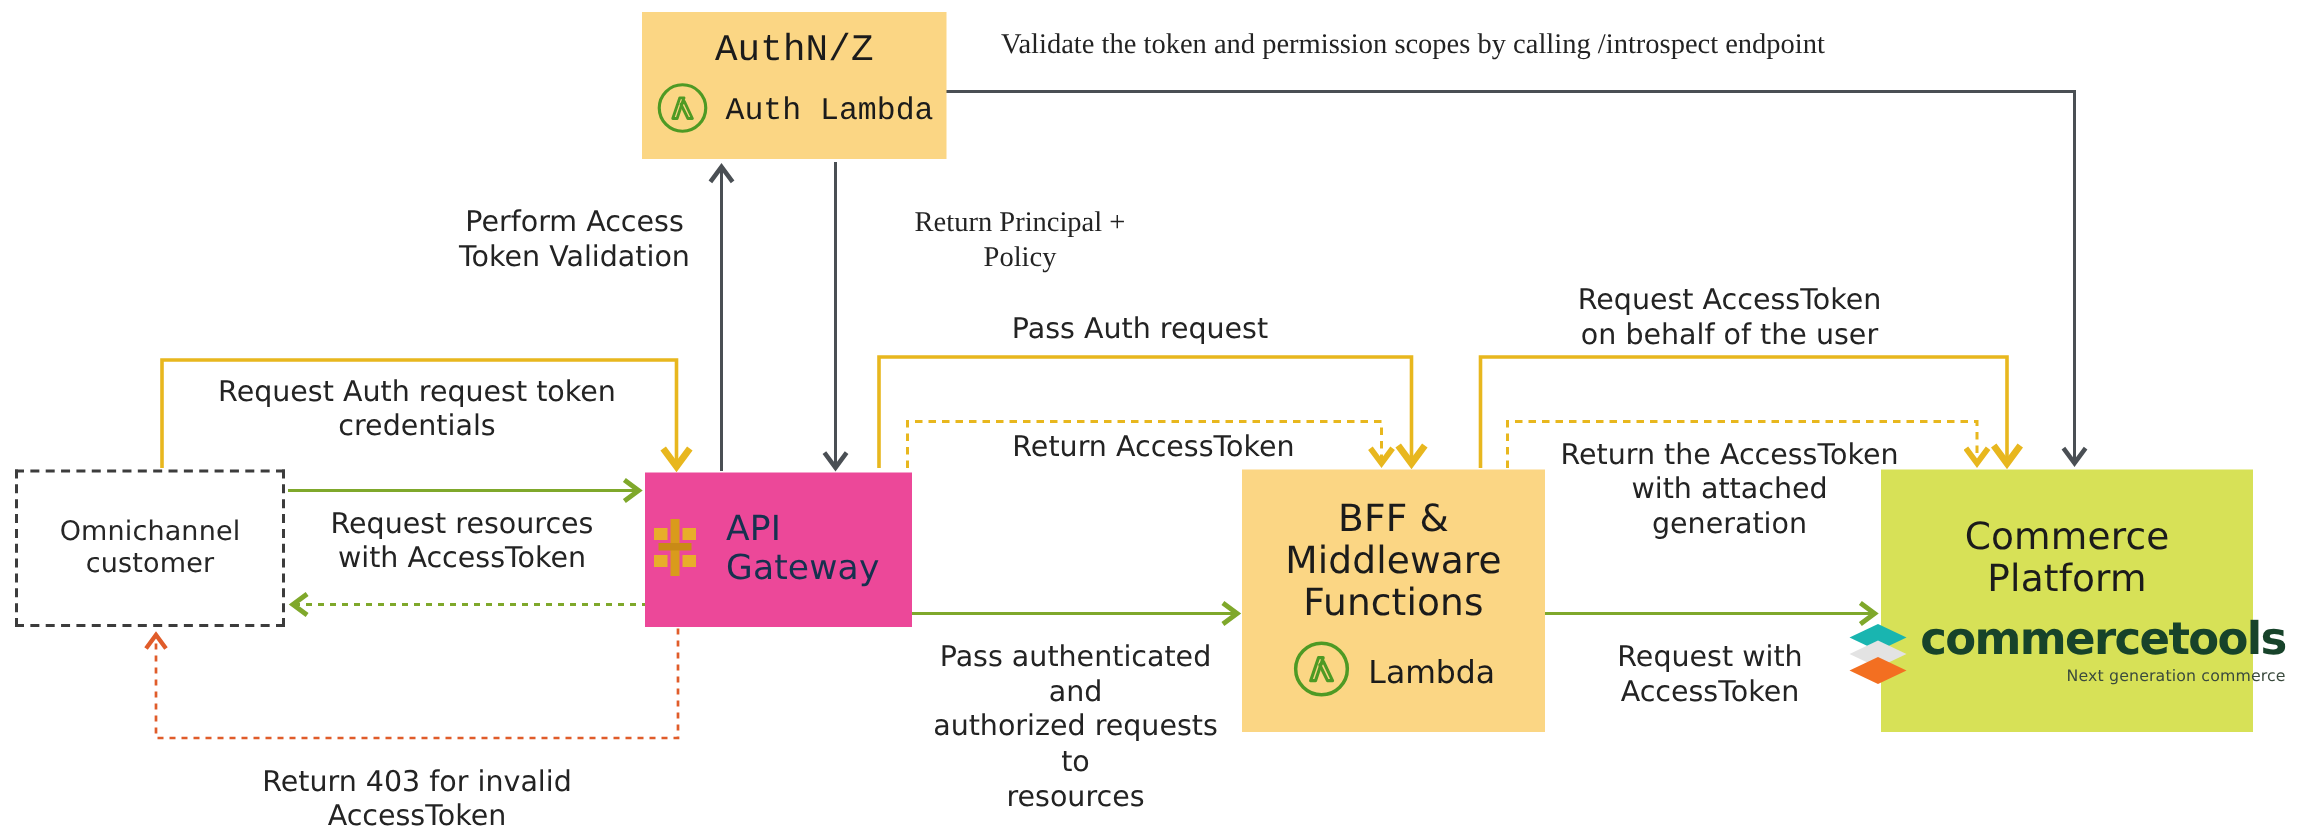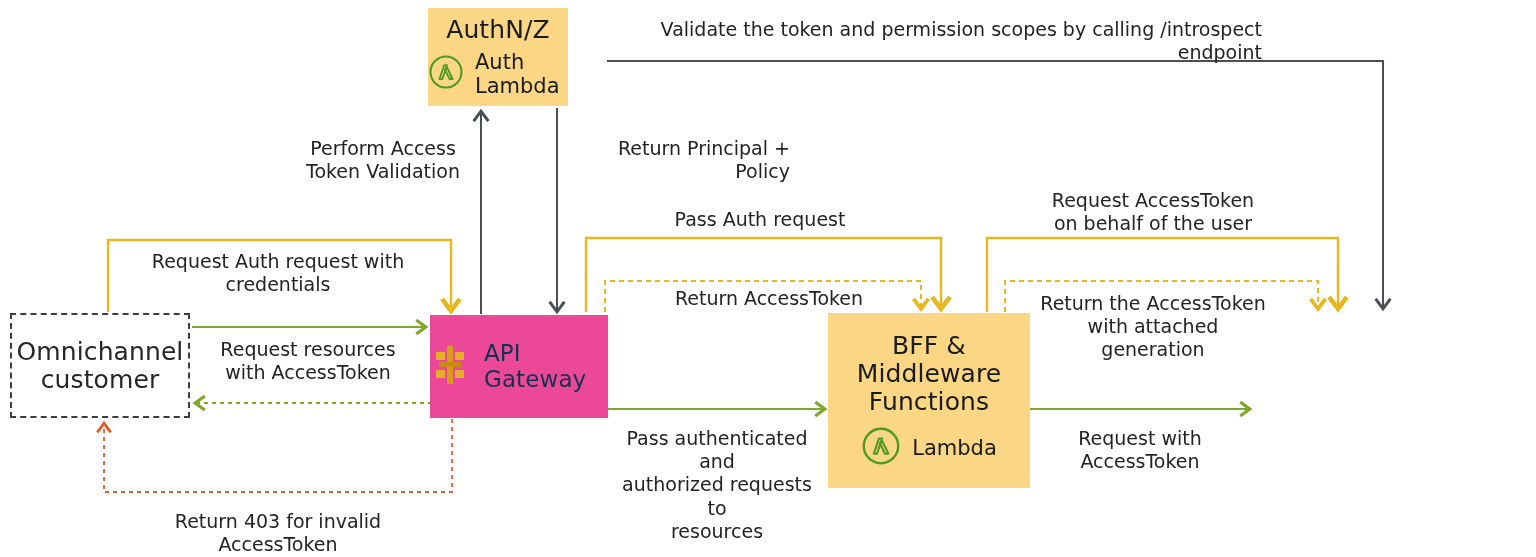--- a/index.html
+++ b/index.html
@@ -6,40 +6,40 @@
   body{font-family:"DejaVu Sans","Liberation Sans",sans-serif;}
   #stage{position:relative;width:1536px;height:557px;background:#ffffff;overflow:hidden;}
   svg#wires{position:absolute;left:0;top:0;width:1536px;height:557px;}
 
   .node{position:absolute;box-sizing:border-box;display:flex;flex-direction:column;
         align-items:center;justify-content:center;}
   .node-title{font-size:25px;line-height:1.12;color:#1b1b1b;text-align:center;letter-spacing:.1px;}
 
   #node-customer{left:10px;top:313px;width:180px;height:105px;
       border:2.5px dashed #3c3c3c;background:#fff;}
-  #node-customer .node-title{font-size:25px;color:#262626;}
+  #node-customer .node-title{font-size:18px;color:#262626;}
 
   #node-apigw{left:430px;top:315px;width:178px;height:103px;background:#ec4899;
       flex-direction:row;gap:14px;}
   #node-apigw .node-title{font-size:23px;color:#16314f;text-align:left;}
 
-  #node-auth{left:428px;top:8px;width:140px;height:98px;background:#fbd684;gap:6px;}
+  #node-auth{left:428px;top:8px;width:203px;height:98px;background:#fbd684;gap:6px;font-family:Liberation Mono, monospace;}
   #node-auth .node-title{font-size:25px;color:#1b1b1b;}
   .sub-row{display:flex;align-items:center;gap:11px;}
   .sub-label{font-size:21px;color:#1b1b1b;}
 
   #node-bff{left:828px;top:313px;width:202px;height:175px;background:#fbd684;gap:10px;}
   #node-bff .node-title{font-size:25px;color:#1b1b1b;}
 
   #node-commerce{left:1254px;top:313px;width:248px;height:175px;background:#d7e157;gap:12px;}
   #node-commerce .node-title{font-size:25px;color:#1b1b1b;}
 
   .edge-label{position:absolute;font-size:19px;line-height:1.22;color:#232323;white-space:pre-line;}
   .ctr{text-align:center;}
-  .lft{text-align:right;}
+  .lft{text-align:center;font-family:Liberation Serif, serif;}
 
   .ctlogo{display:flex;align-items:center;gap:8px;}
   .ctlogo-mark{position:relative;width:40px;height:40px;}
   .ctlogo-word{display:flex;flex-direction:column;align-items:flex-end;}
   .ctlogo-name{font-size:30px;font-weight:bold;color:#17432a;letter-spacing:-1.1px;line-height:1;}
   .ctlogo-tag{font-size:10.5px;color:#3a4a3d;letter-spacing:.1px;margin-top:3px;}
 </style>
 </head>
 <body>
 
@@ -131,30 +131,47 @@
         <svg width="40" height="40" viewBox="0 0 36 36">
           <circle cx="18" cy="18" r="15.5" fill="none" stroke="#4e9a24" stroke-width="2.1"></circle>
           <path d="M11.5,25 L16.2,11.2 L19.0,11.2 L14.4,25 Z" fill="none" stroke="#4e9a24" stroke-width="1.9" stroke-linejoin="round"></path>
           <path d="M17.0,15.6 L21.6,25 L24.6,25 L19.2,13.6 Z" fill="none" stroke="#4e9a24" stroke-width="1.9" stroke-linejoin="round"></path>
         </svg>
       </span>
       <span class="sub-label">Lambda</span>
     </div>
   </div>
 
+  <div class="node" id="node-commerce">
+    <div class="node-title">Commerce
+Platform</div>
+    <div class="ctlogo">
+      <span class="ctlogo-mark">
+        <svg width="40" height="42" viewBox="0 0 40 42">
+          <polygon points="20,1 39,10 20,19 1,10" fill="#19b5b0"></polygon>
+          <polygon points="20,12 39,21 20,30 1,21" fill="#e3e3e3"></polygon>
+          <polygon points="20,23 39,32 20,41 1,32" fill="#f36f21"></polygon>
+        </svg>
+      </span>
+      <span class="ctlogo-word">
+        <span class="ctlogo-name">commercetools</span>
+        <span class="ctlogo-tag">Next generation commerce</span>
+      </span>
+    </div>
+  </div>
 
   <div class="edge-label lft" style="left:622px;top:18px;width:640px;">Validate the token and permission scopes by calling /introspect endpoint</div>
 
   <div class="edge-label ctr" style="left:283px;top:137px;width:200px;">Perform Access
 Token Validation</div>
 
   <div class="edge-label lft" style="left:570px;top:137px;width:220px;">Return Principal +
 Policy</div>
 
-  <div class="edge-label ctr" style="left:128px;top:250px;width:300px;">Request Auth request with
+  <div class="edge-label ctr" style="left:128px;top:250px;width:300px;">Request Auth request token
 credentials</div>
 
   <div class="edge-label ctr" style="left:207px;top:338px;width:202px;">Request resources
 with AccessToken</div>
 
 
   <div class="edge-label ctr" style="left:128px;top:510px;width:300px;">Return 403 for invalid
 AccessToken</div>
 
   <div class="edge-label ctr" style="left:645px;top:287px;width:248px;">Return AccessToken</div>

